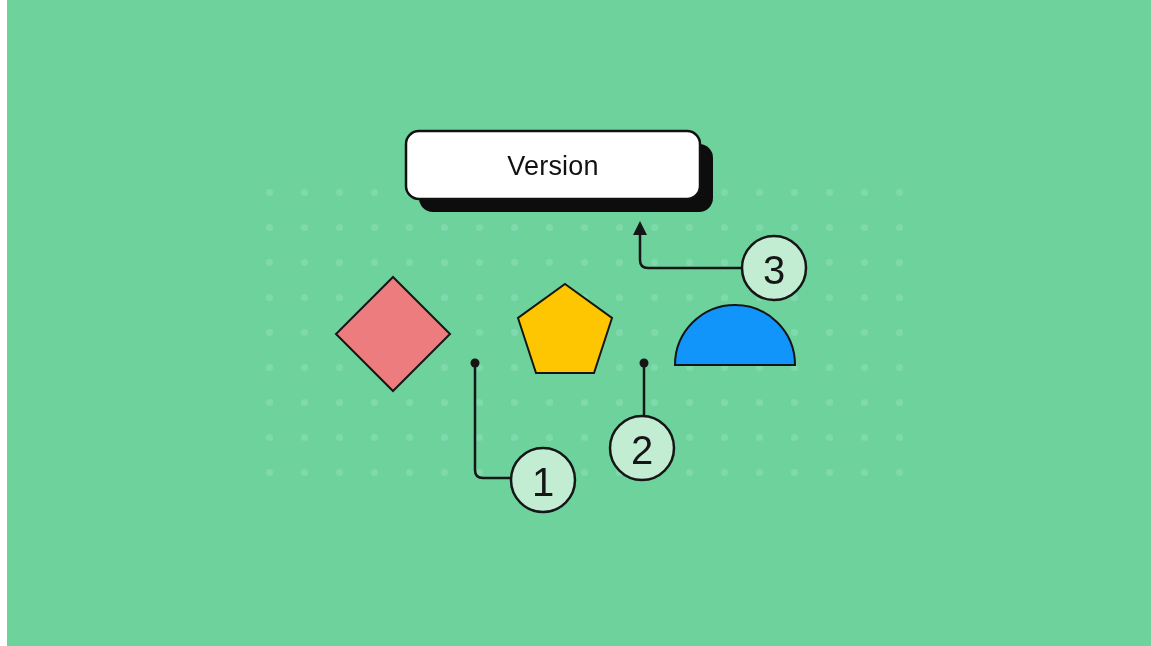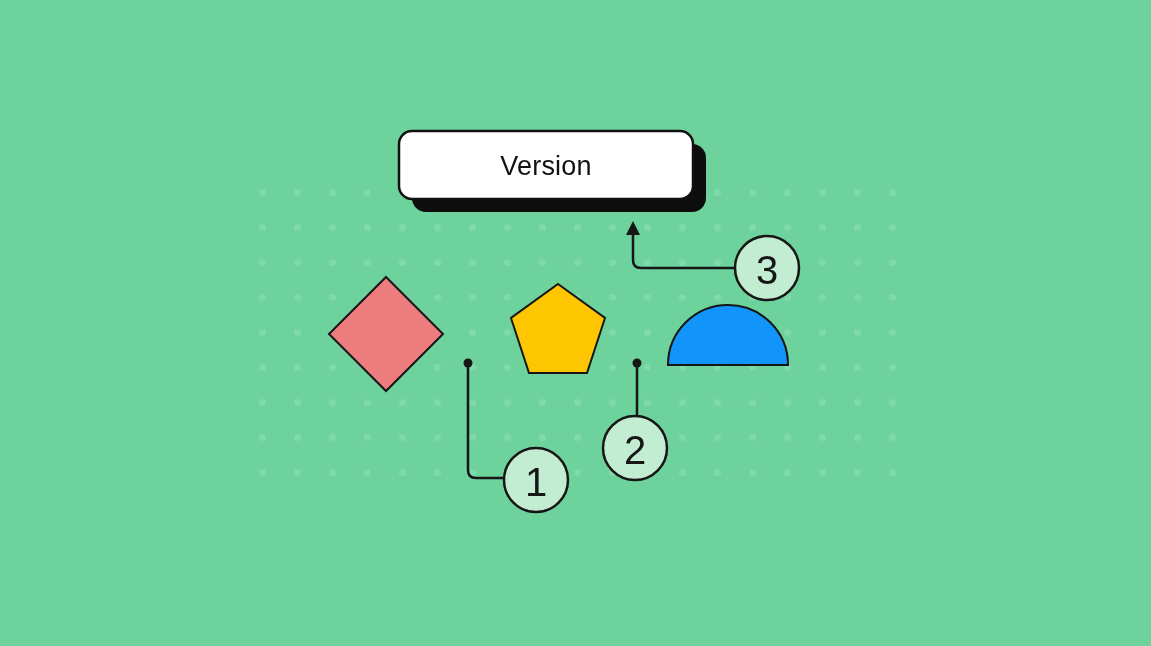--- a/index.html
+++ b/index.html
@@ -7,20 +7,21 @@
     padding: 0;
     width: 1151px;
     height: 646px;
     overflow: hidden;
     font-family: "Liberation Sans", sans-serif;
   }
   .stage {
     position: relative;
     width: 980px;
     height: 646px;
+    padding-left: 7px;
   }
   svg { display: block; }
   text {
     font-family: "Liberation Sans", "DejaVu Sans", sans-serif;
   }
   .label-text {
     font-size: 27px;
     font-weight: 500;
     letter-spacing: 0.2px;
   }

